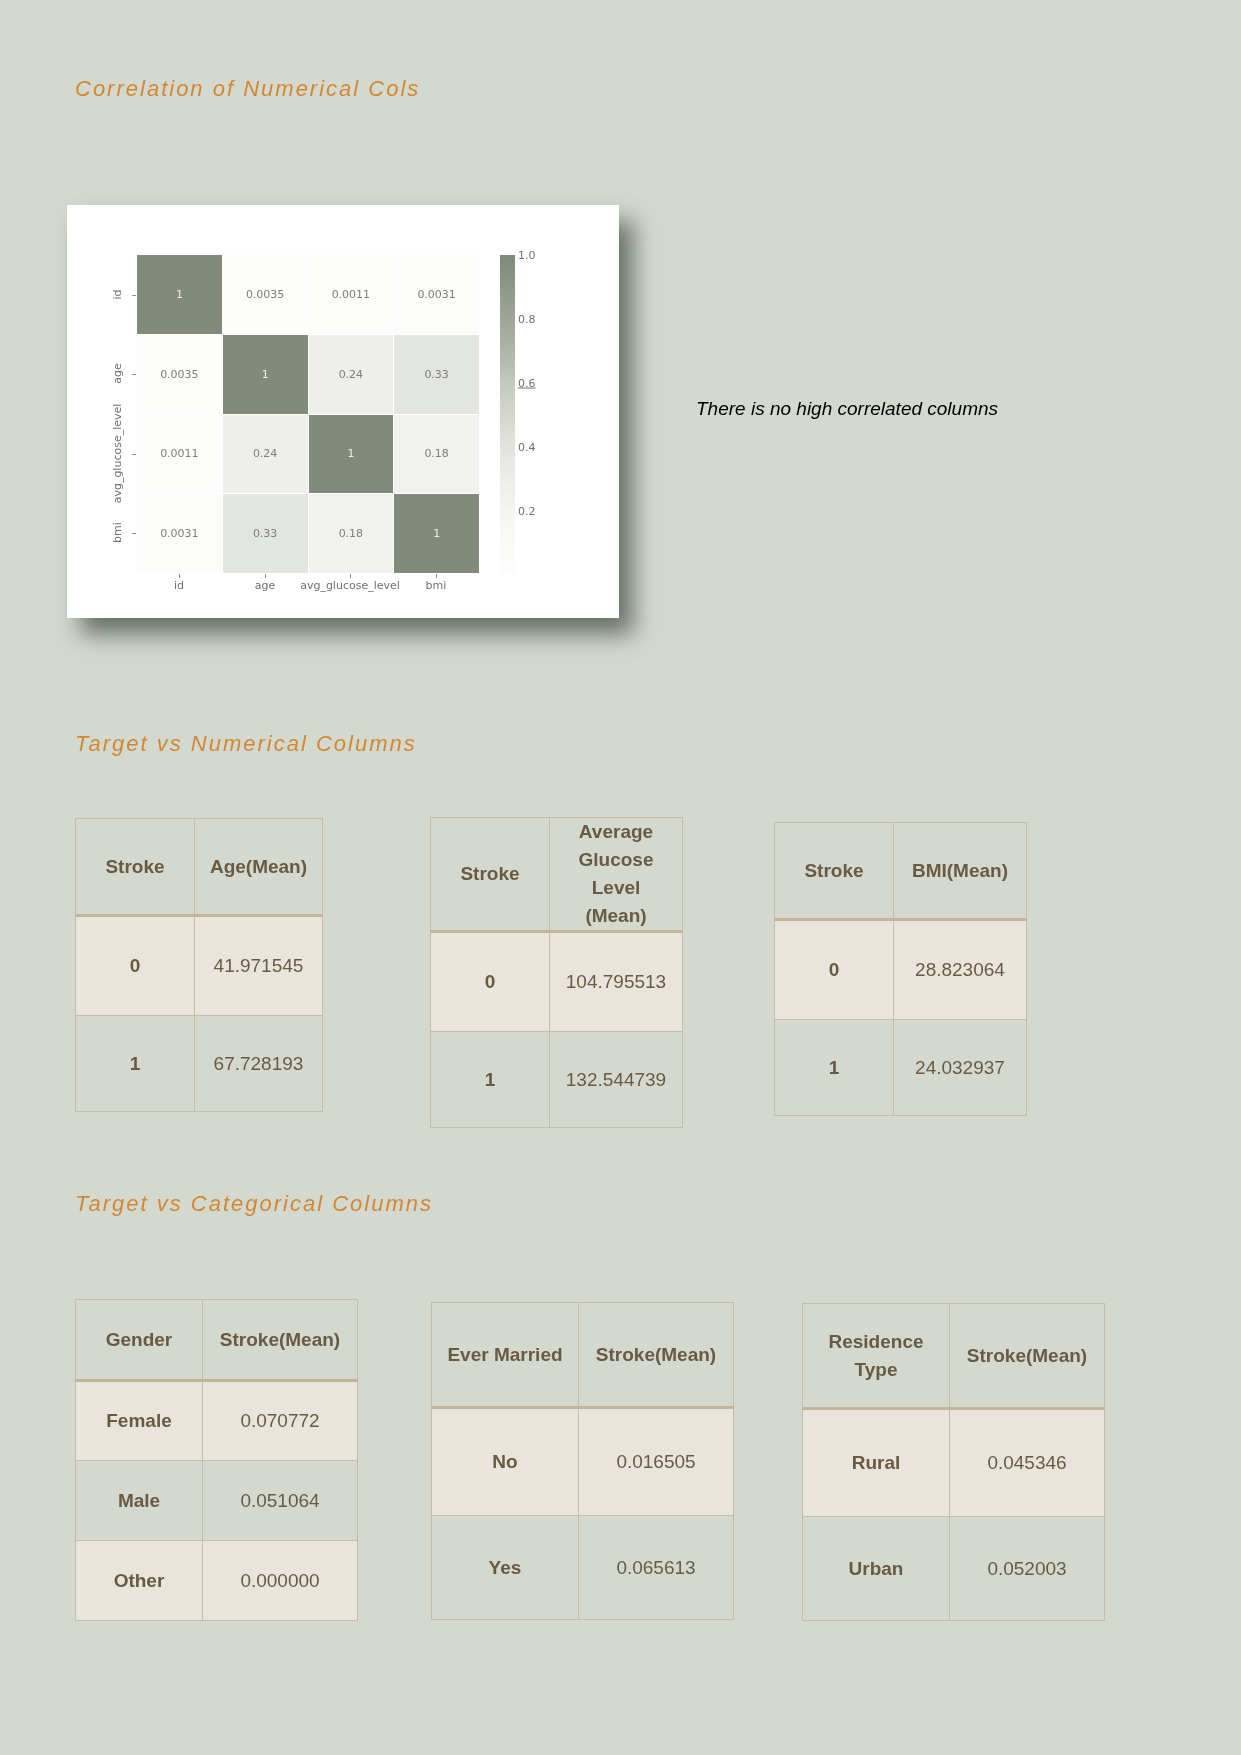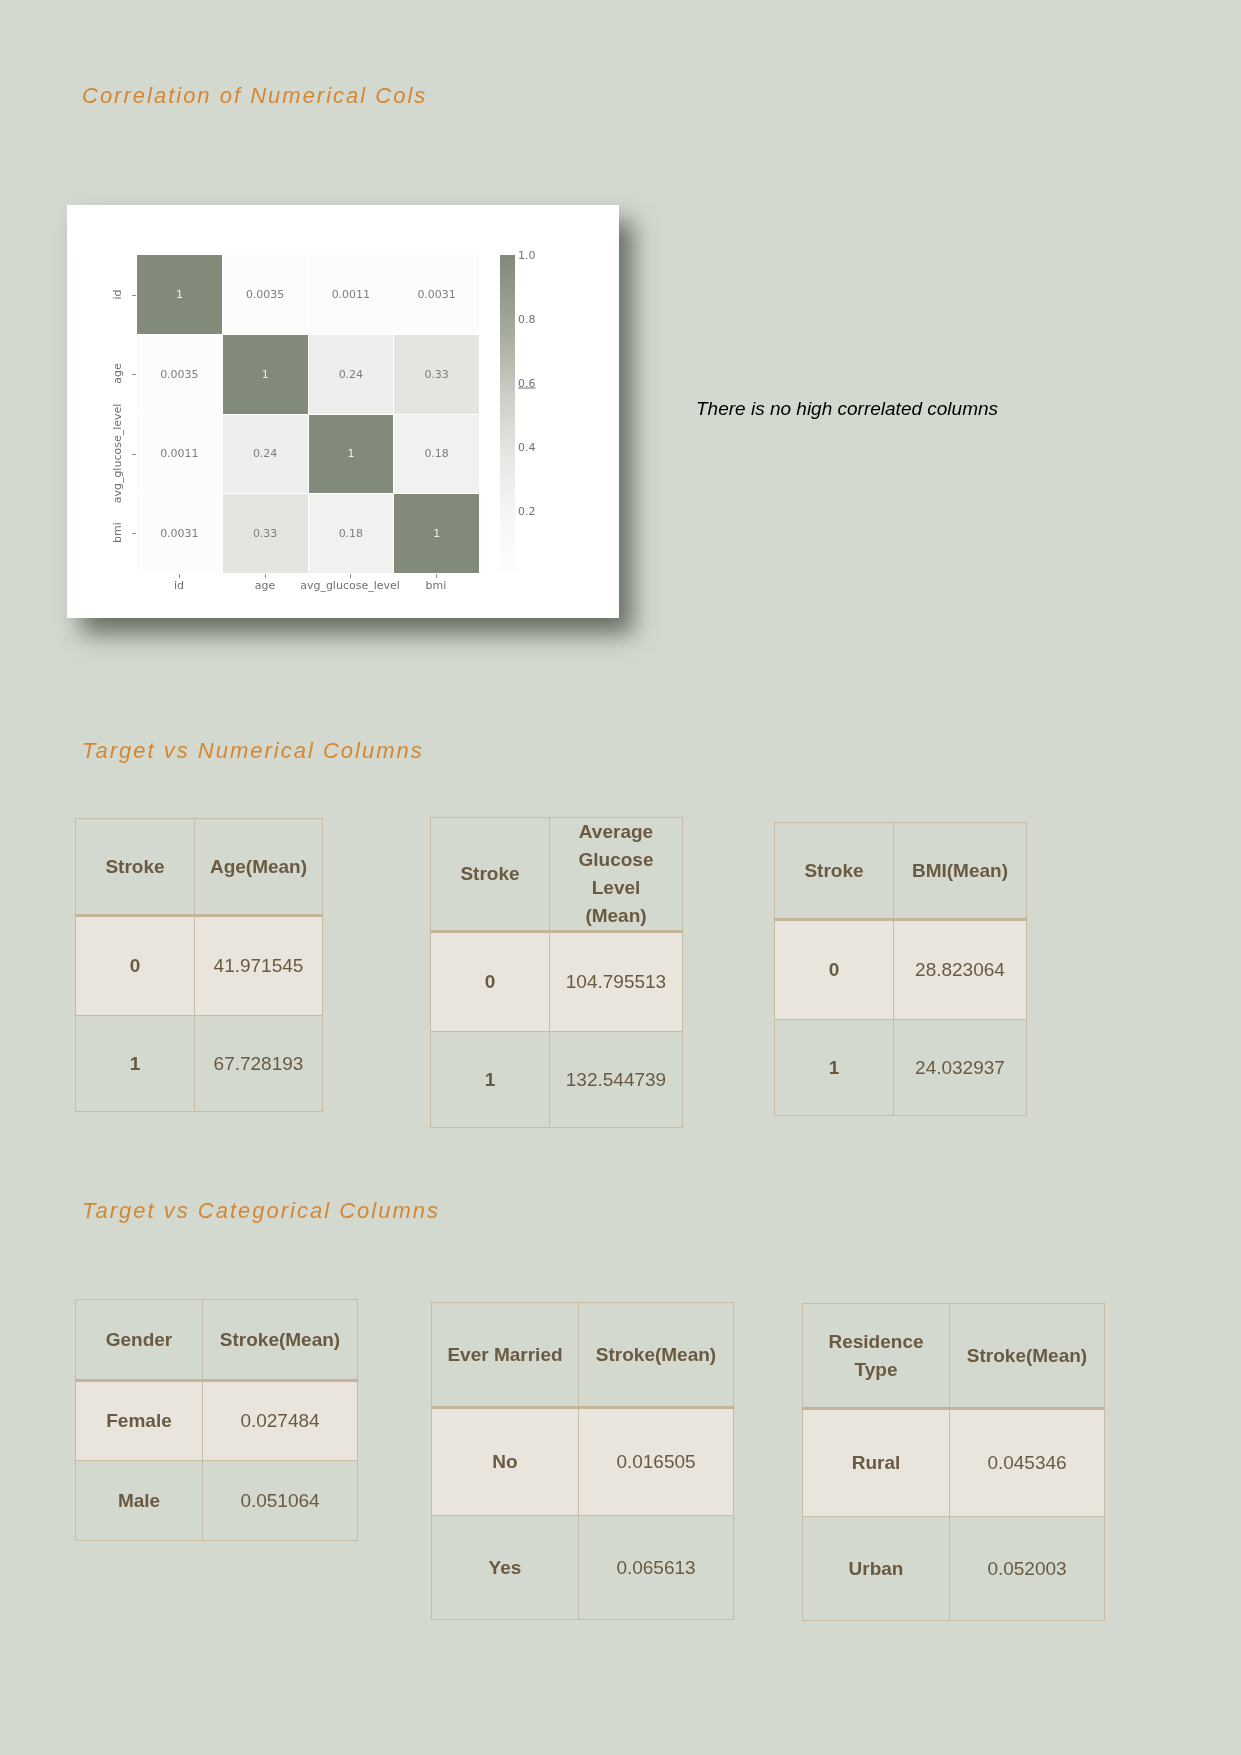--- a/index.html
+++ b/index.html
@@ -10,21 +10,21 @@
     overflow: hidden;
     font-family: "Liberation Sans", "DejaVu Sans", sans-serif;
   }
   .section-title {
     position: absolute;
     left: 75px;
     font-style: italic;
     font-size: 22px;
     letter-spacing: 2px;
     color: #d48733;
-    margin: 7px;
+    margin: 0;
     font-weight: normal;
     white-space: nowrap;
   }
   
   .heatmap-card {
     position: absolute;
     left: 67px; top: 205px;
     width: 552px; height: 413px;
     background: #ffffff;
     box-shadow: 14px 16px 22px rgba(70,78,66,0.75);
@@ -231,26 +231,30 @@
 <table class="dt" style="left:75px; top:1299px; width:283px;">
   <thead>
     <tr style="height:81px;">
       <th style="width:106px;">Gender</th>
       <th>Stroke(Mean)</th>
     </tr>
   </thead>
   <tbody>
     <tr class="light" style="height:80px;">
       <td class="key">Female</td>
-      <td>0.027484</td>
+      <td>0.070772</td>
     </tr>
     <tr class="dark" style="height:80px;">
       <td class="key">Male</td>
       <td>0.051064</td>
     </tr>
+    <tr class="light" style="height:80px;">
+      <td class="key">Other</td>
+      <td>0.000000</td>
+    </tr>
   </tbody>
 </table>
 
 <table class="dt" style="left:431px; top:1302px; width:303px;">
   <thead>
     <tr style="height:105px;">
       <th style="width:126px;">Ever Married</th>
       <th>Stroke(Mean)</th>
     </tr>
   </thead>

